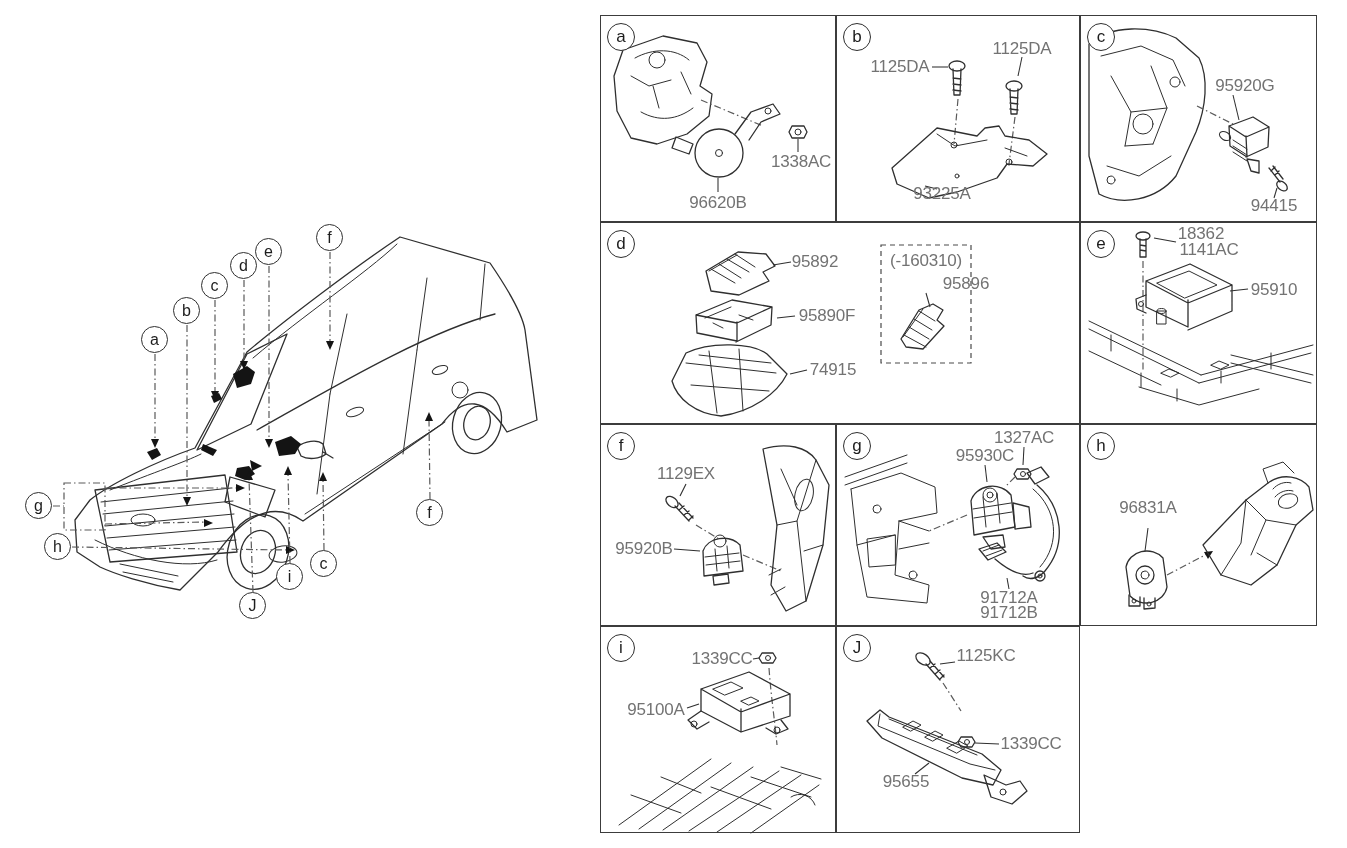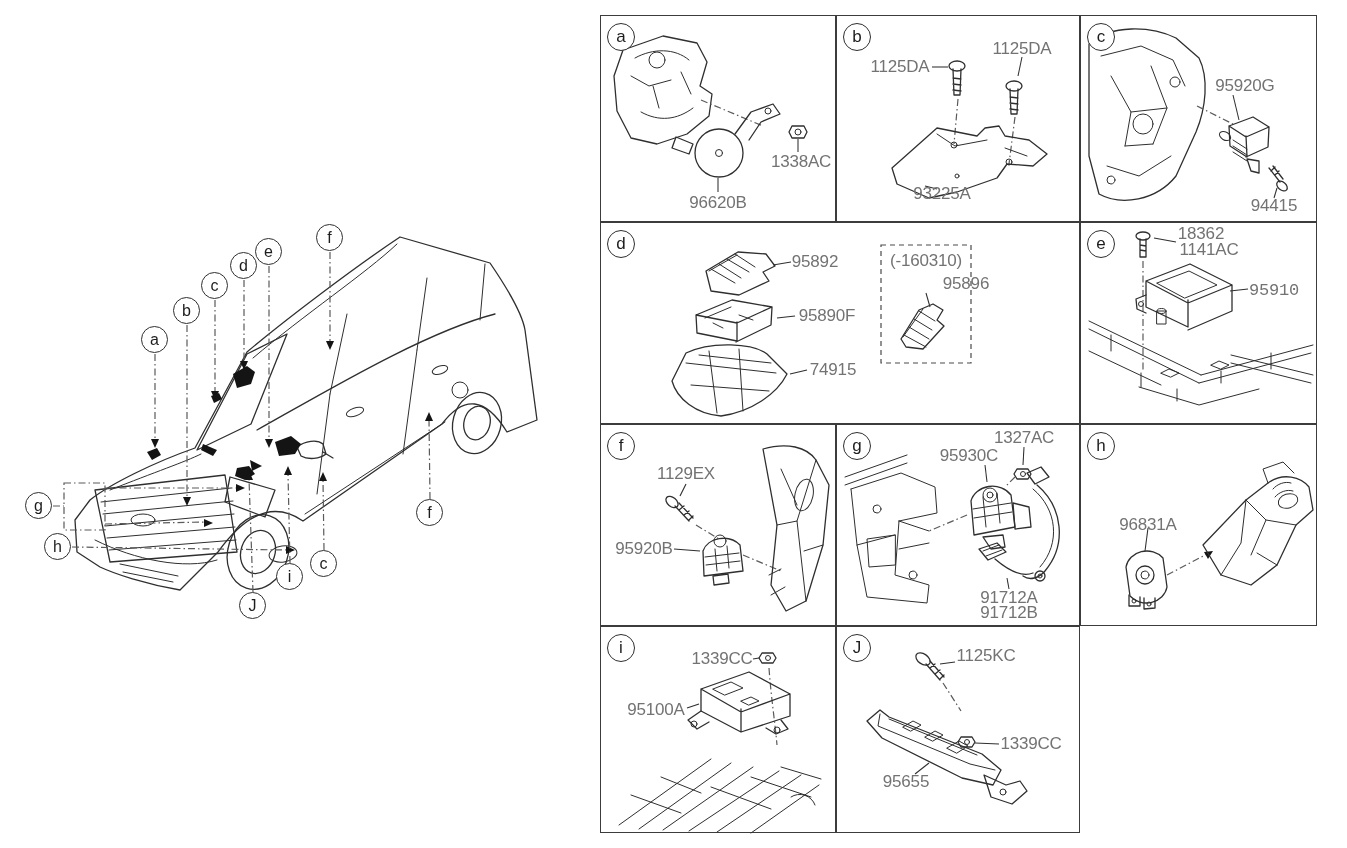--- a/index.html
+++ b/index.html
@@ -251,21 +251,21 @@
       <rect class="lt" x="76" y="88" width="9" height="13"></rect>
         <ellipse class="lt" cx="80.5" cy="88" rx="4.5" ry="2.5"></ellipse>
       <path class="ln" d="M65,72 l-10,4 l1,10 l9,4"></path>
         <circle class="lt" cx="60" cy="81" r="2.5"></circle>
       <path class="ldr" d="M167,66 L149,68"></path>
       <path class="lt" d="M8,98 L120,152 M8,106 L118,160 M120,152 L232,122 M118,160 L230,130 M60,150 l0,14 M96,166 l0,12 M140,148 l0,12 M8,128 L80,162 M150,132 L232,152 M150,140 L230,160 M30,112 l0,16 M190,130 l0,16"></path>
       <path class="lt" d="M58,164 l60,18 l60,-16 M80,150 l8,-4 l10,4 l-8,4 z M130,142 l8,-4 l10,4 l-8,4 z"></path>
     </svg>
     <div class="plabel" style="left:120px;top:11px;">18362</div>
     <div class="plabel" style="left:128px;top:27px;">1141AC</div>
-    <div class="plabel" style="left:193px;top:67px;font-family:Liberation Mono, monospace;">95910</div>
+    <div class="plabel" style="left:193px;top:67px;">95910</div>
   </div>
 
   <div class="cell" style="left:600px;top:424px;width:236px;height:202px;">
     <div class="badge">
         <span>f</span>
       </div>
     <svg width="236" height="202" viewBox="0 0 236 202">
       <path class="ldr" d="M85,59 L79,71"></path>
       <ellipse class="ln" cx="71" cy="77" rx="7" ry="4.5" transform="rotate(40 71 77)"></ellipse>
       <path class="ln" d="M74,81 l14,15 M78,78 l14,15 M78,85 l5,-4 M83,90 l5,-4 M88,95 l4,-4"></path>
@@ -307,21 +307,21 @@
       <path class="lt" d="M146,126 l16,-6 M149,131 l16,-6"></path>
       <path class="ln" d="M158,134 C172,146 186,152 196,148"></path>
       <circle class="ln" cx="203" cy="151" r="5"></circle>
         <circle class="lt" cx="203" cy="151" r="2"></circle>
       <path class="ldr" d="M172,164 L170,153"></path>
       <path class="lt" d="M8,52 L70,30 M8,60 L70,38 M14,64 L64,48 L98,62 L100,88 L62,96 M62,96 L58,150 L92,160 L90,178 L30,172 L20,120 L14,64 M58,110 l-28,4 l2,28 l26,-2 z M20,120 l38,-10 M62,96 l30,10 M92,118 l-30,6"></path>
       <circle class="lt" cx="40" cy="84" r="4"></circle>
         <circle class="lt" cx="76" cy="150" r="4"></circle>
     </svg>
     <div class="plabel" style="left:187px;top:13px;">1327AC</div>
-    <div class="plabel" style="left:132px;top:31px;">95930C</div>
+    <div class="plabel" style="left:148px;top:31px;">95930C</div>
     <div class="plabel" style="left:172px;top:173px;">91712A</div>
     <div class="plabel" style="left:172px;top:188px;">91712B</div>
   </div>
 
   <div class="cell" style="left:1080px;top:424px;width:237px;height:202px;">
     <div class="badge">
         <span>h</span>
       </div>
     <svg width="237" height="202" viewBox="0 0 237 202">
       <path class="ldr" d="M67,103 L64,126"></path>
@@ -331,21 +331,21 @@
       <path class="ln" d="M48,170 l0,11 l11,0 l0,-9 M63,173 l0,11 l11,-1 l0,-10"></path>
       <circle class="lt" cx="53" cy="176" r="2"></circle>
         <circle class="lt" cx="68" cy="179" r="2"></circle>
       <path class="dd" d="M86,150 L128,128"></path>
         <path class="bk" d="M132,126 l-9,1 l4,7 z"></path>
       <path class="ln" d="M122,120 L165,75 L187,58 C202,47 220,52 228,62 L232,85 L215,100 L196,140 L170,160 L140,150 Z"></path>
       <path class="lt" d="M165,75 L185,95 L170,130 M185,95 L215,100 M140,150 L160,118 L165,75 M196,140 L176,128"></path>
       <ellipse class="lt" cx="207" cy="76" rx="10" ry="7" transform="rotate(-18 207 76)"></ellipse>
       <path class="lt" d="M187,58 L182,44 L202,37 L213,48 M192,64 c4,-5 12,-8 18,-6 M194,72 c4,-5 12,-8 18,-6"></path>
     </svg>
-    <div class="plabel" style="left:67px;top:100px;">96831A</div>
+    <div class="plabel" style="left:67px;top:83px;">96831A</div>
   </div>
 
   <div class="cell" style="left:600px;top:626px;width:236px;height:207px;">
     <div class="badge">
         <span>i</span>
       </div>
     <svg width="236" height="207" viewBox="0 0 236 207">
       <path class="ln" d="M161,26 l11,0 l3,5 l-3,5 l-11,0 l-3,-5 z"></path>
         <circle class="lt" cx="167" cy="31" r="2.5"></circle>
       <path class="ldr" d="M152,32 L158,31"></path>

